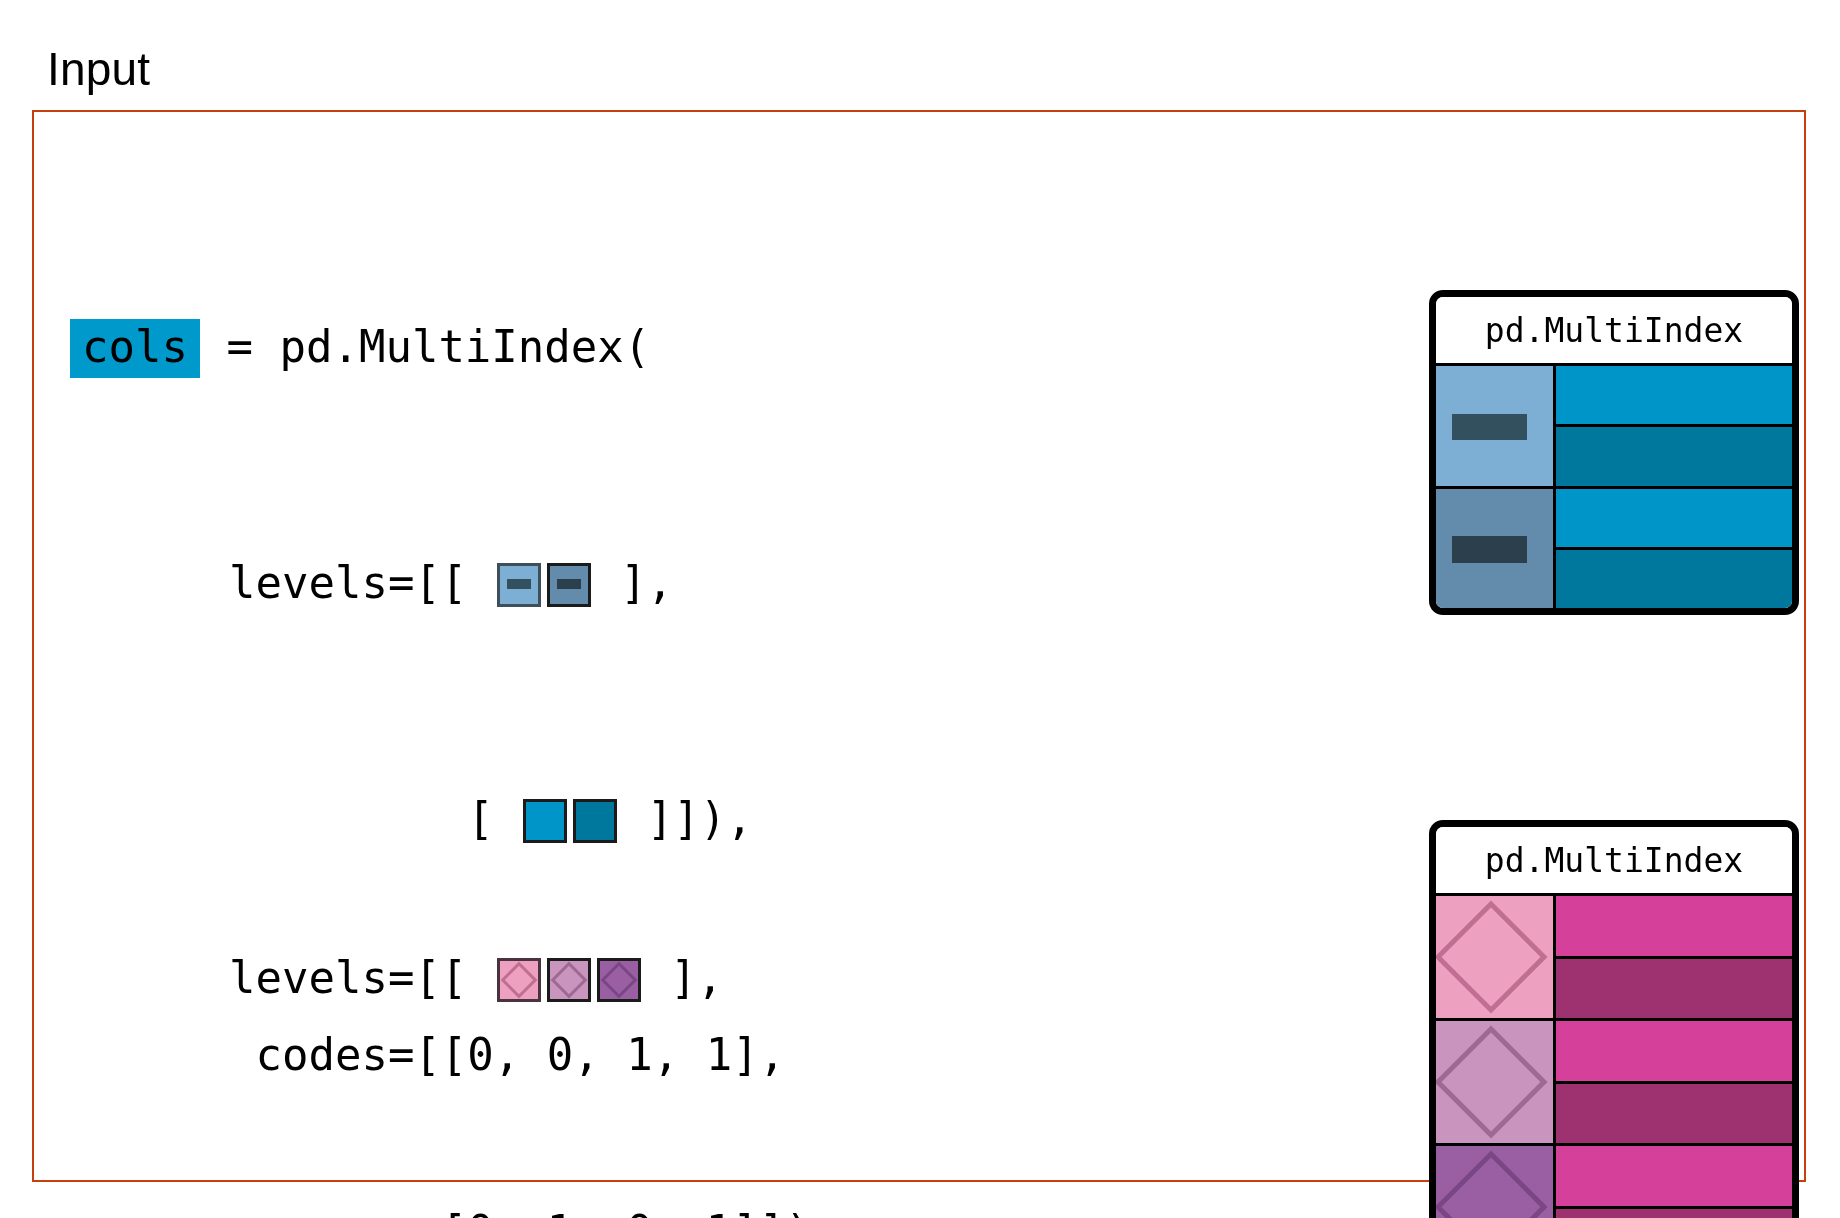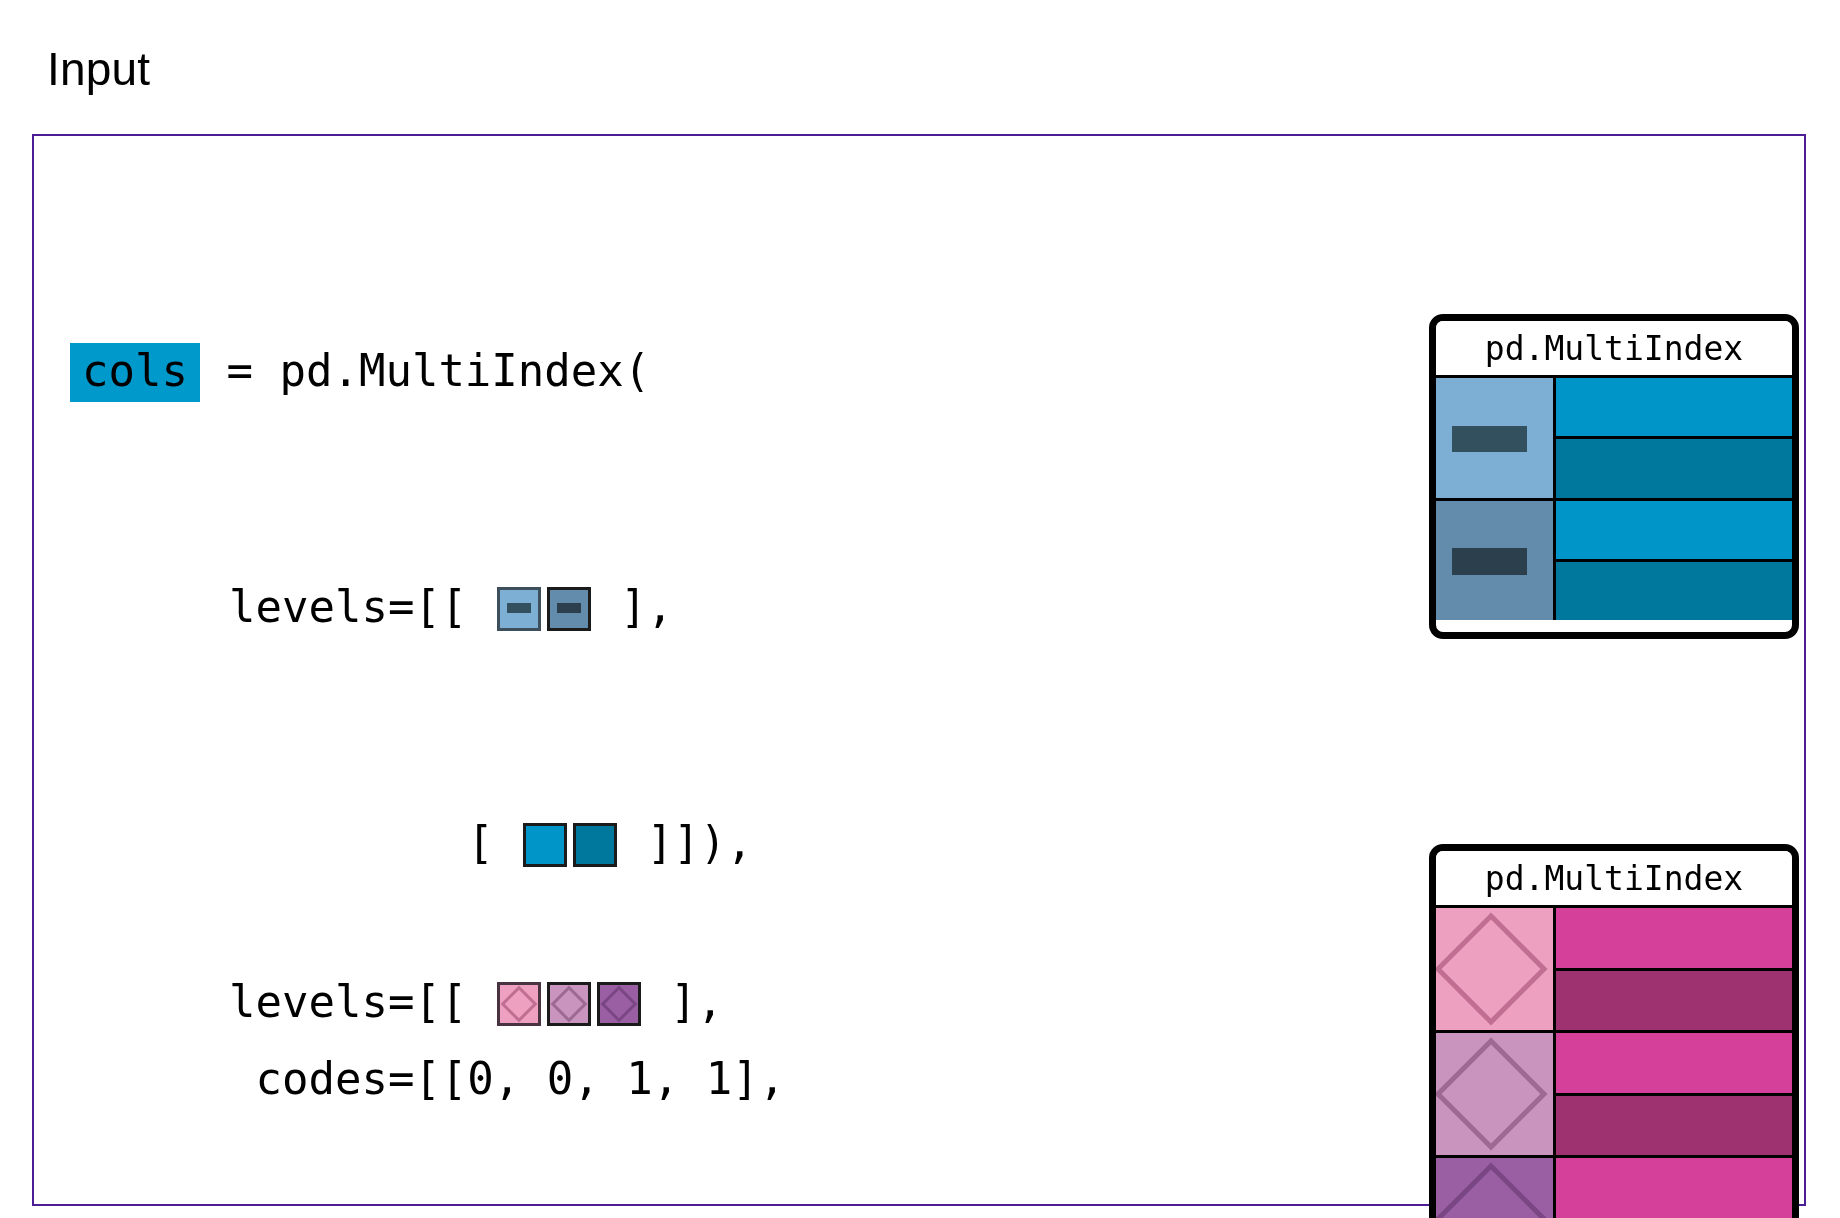--- a/index.html
+++ b/index.html
@@ -28,24 +28,23 @@
     margin-top: 32px;
   }
 
   
   #panel {
     position: absolute;
     left: 32px;
     top: 110px;
     width: 1774px;
     height: 1072px;
-    border: 2px solid #4c1d95;
-    box-sizing: border-box;
-    background: #ffffff;
-    margin-top: 24px;
+    border: 2px solid #c2410c;
+    box-sizing: border-box;
+    background: #ffffff;
   }
 
   
   .code-block {
     position: absolute;
     font-family: "DejaVu Sans Mono", monospace;
     font-size: 44px;
     line-height: 59px;
     color: #000000;
     white-space: pre;
@@ -110,21 +109,21 @@
     background: #ffffff;
     border: 7px solid #000000;
     border-radius: 14px;
     box-sizing: border-box;
     overflow: hidden;
   }
   #cols-card { left: 1395px; top: 178px; width: 370px; height: 325px; }
   #idx-card  { left: 1395px; top: 708px; width: 370px; height: 455px; }
 
   .mi-title {
-    height: 54px;
+    height: 66px;
     display: flex;
     align-items: center;
     justify-content: center;
     font-family: "DejaVu Sans Mono", monospace;
     font-size: 33px;
     color: #000000;
     background: #ffffff;
     white-space: nowrap;
     text-align: center;
   }

